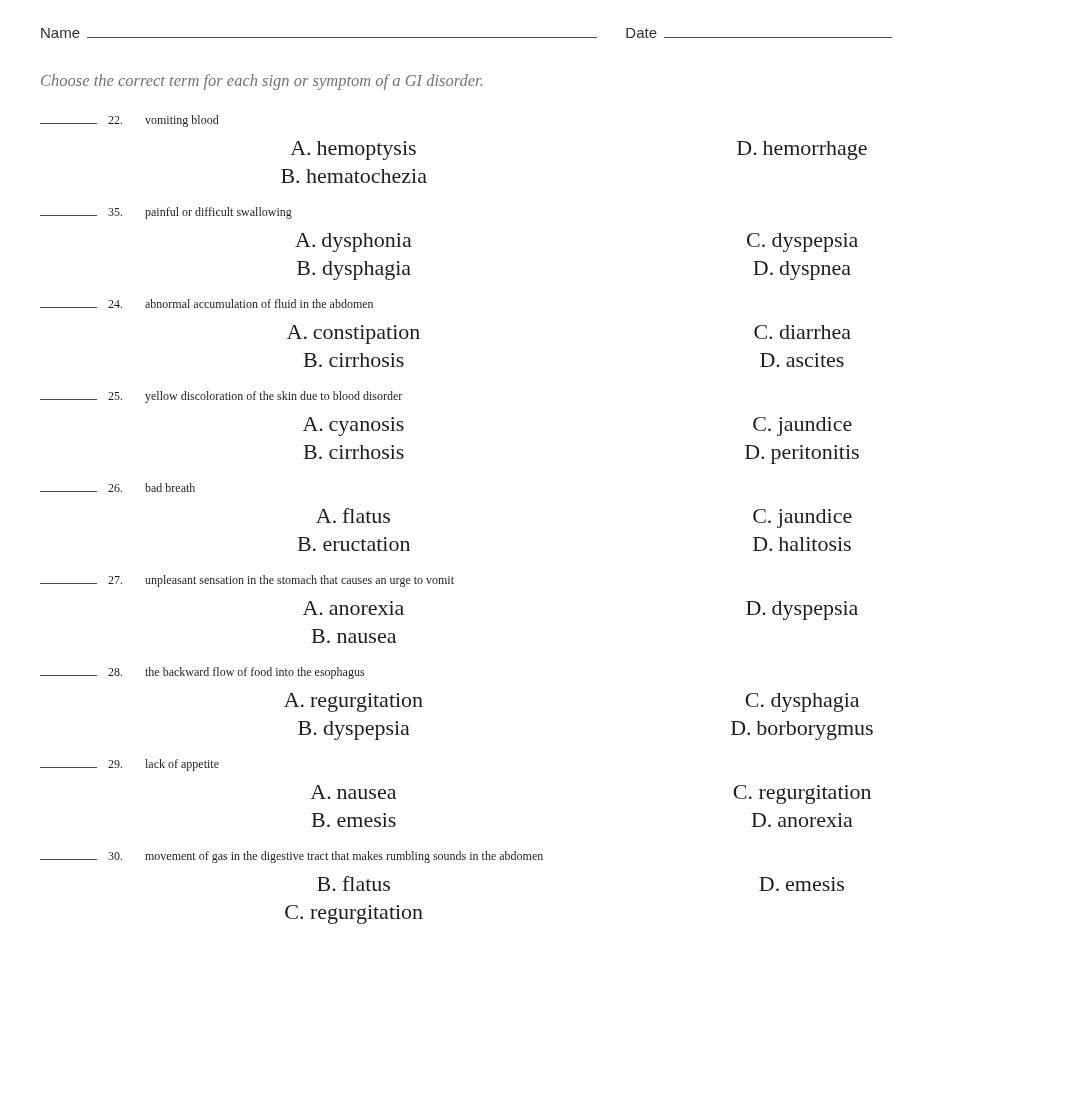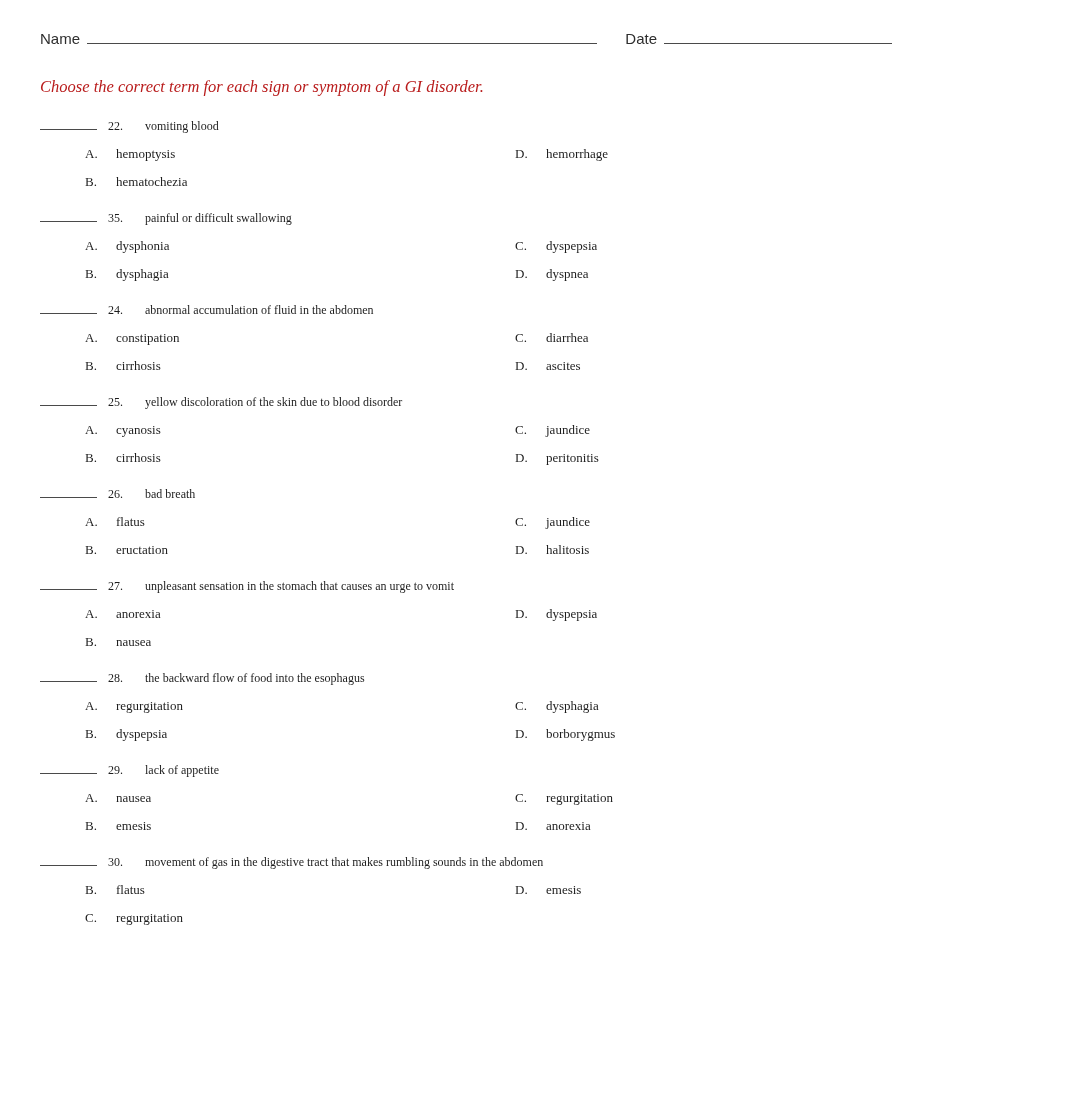--- a/index.html
+++ b/index.html
@@ -4,21 +4,21 @@
 <style>
   * { margin: 0; padding: 0; box-sizing: border-box; }
   html, body {
     width: 1073px;
     height: 1108px;
     background: #ffffff;
     font-family: "Liberation Serif", serif;
     color: #1d1d1d;
   }
   .page {
-    padding: 30px 40px 0 40px;
+    padding: 24px 40px 0 40px;
   }
 
   
   .header-row {
     display: flex;
     align-items: baseline;
     width: 852px;
     font-family: "Liberation Sans", sans-serif;
     font-size: 15px;
     color: #2e2e2e;
@@ -31,21 +31,21 @@
   }
   .name-rule { flex: 1; margin-left: 7px; }
   .date-label { margin-left: 28px; }
   .date-rule { width: 228px; margin-left: 7px; }
 
   
   .instruction {
     margin-top: 30px;
     font-style: italic;
     font-size: 16.5px;
-    color: #b91c1c;
+    color: #737373;
   }
 
   
   #questions { margin-top: 15px; }
   .question { margin-bottom: 8px; }
   .q-line {
     font-size: 12px;
     line-height: 28px;
     white-space: nowrap;
   }
@@ -53,27 +53,28 @@
     display: inline-block;
     width: 57px;
     border-bottom: 1.2px solid #4a4a4a;
     margin-right: 11px;
   }
   .q-num {
     display: inline-block;
     width: 37px;
   }
   .options {
-    margin-left: 45px;
+    margin-left: 96px;
     display: grid;
     grid-template-columns: 430px auto;
     grid-template-rows: repeat(2, 28px);
     grid-auto-flow: column;
-    font-size: 13px;
+    font-size: 22px;
     line-height: 28px;
+    text-align: center;
   }
   .opt-letter {
     display: inline-block;
     width: 31px;
   }
 </style>
 </head>
 <body>
 
 <div class="page">

